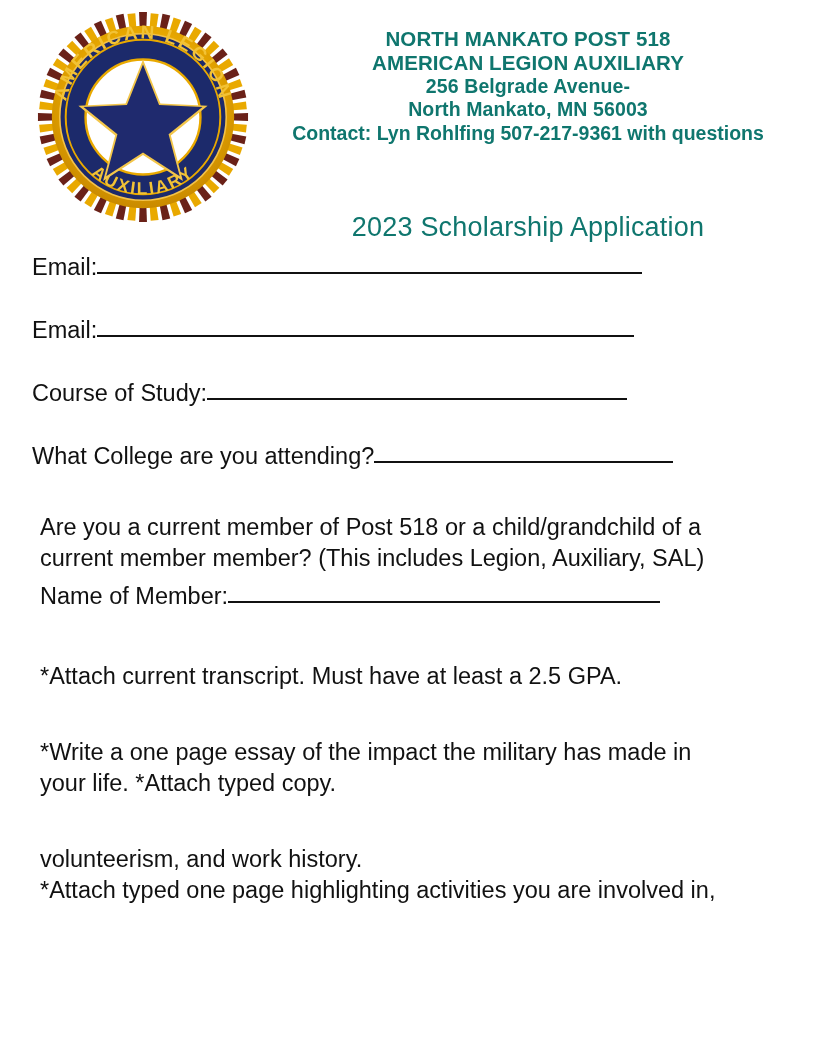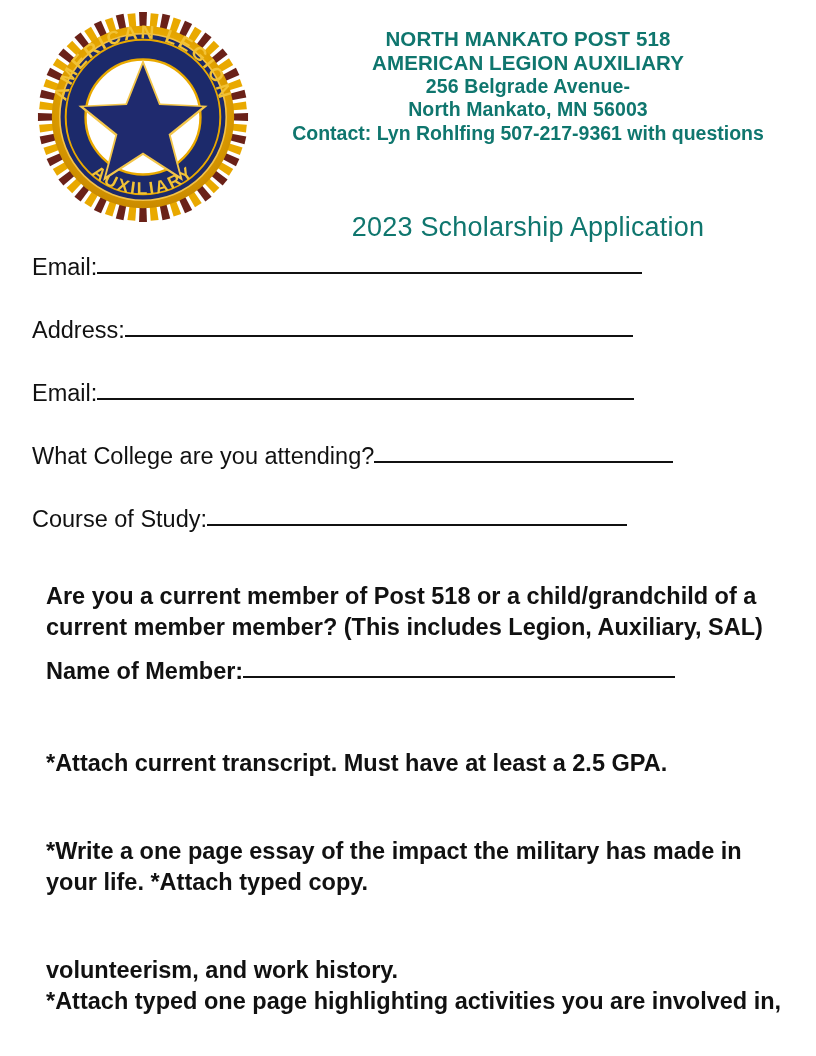--- a/index.html
+++ b/index.html
@@ -109,22 +109,21 @@
     height: 0;
     border-bottom: 2.6px solid #111111;
     margin-bottom: 1px;
   }
 
   
   .para {
     font-size: 23.5px;
     line-height: 30.5px;
     color: #111111;
-    margin: 14px;
-    font-weight: bold;
+    margin: 8px;
   }
   .para-line { white-space: nowrap; display: block; }
 
   .block-member { position: relative; margin-top: 0px; }
   .gap-lg { height: 33px; }
   .gap-md { height: 30px; }
 
   .inline-rule-wrap { white-space: nowrap; }
 </style>
 </head>
@@ -355,35 +354,32 @@
 
     <div class="doc-title">2023 Scholarship Application</div>
   </div>
 
   <div class="body-zone">
 
     <div class="field-row">
       <span class="field-label">Email:</span><span class="field-rule" style="width: 545px;"></span>
     </div>
 
-    <div class="field-row">
-      <span class="field-label">Address:</span><span class="field-rule" style="width: 508px;"></span>
-    </div>
 
     <div class="field-row">
       <span class="field-label">Email:</span><span class="field-rule" style="width: 537px;"></span>
     </div>
 
 
     <div class="field-row">
+      <span class="field-label">Course of Study:</span><span class="field-rule" style="width: 420px;"></span>
+    </div>
+
+    <div class="field-row">
       <span class="field-label">What College are you attending?</span><span class="field-rule" style="width: 299px;"></span>
-    </div>
-
-    <div class="field-row">
-      <span class="field-label">Course of Study:</span><span class="field-rule" style="width: 420px;"></span>
     </div>
 
     <div class="block-member">
       <p class="para">
         <span class="para-line">Are you a current member of Post 518 or a child/grandchild of a</span>
         <span class="para-line">current member member?  (This includes Legion, Auxiliary, SAL)</span>
       </p>
       <div class="para inline-rule-wrap">
         <span class="field-label">Name of Member:</span><span class="field-rule" style="width: 432px;"></span>
       </div>

